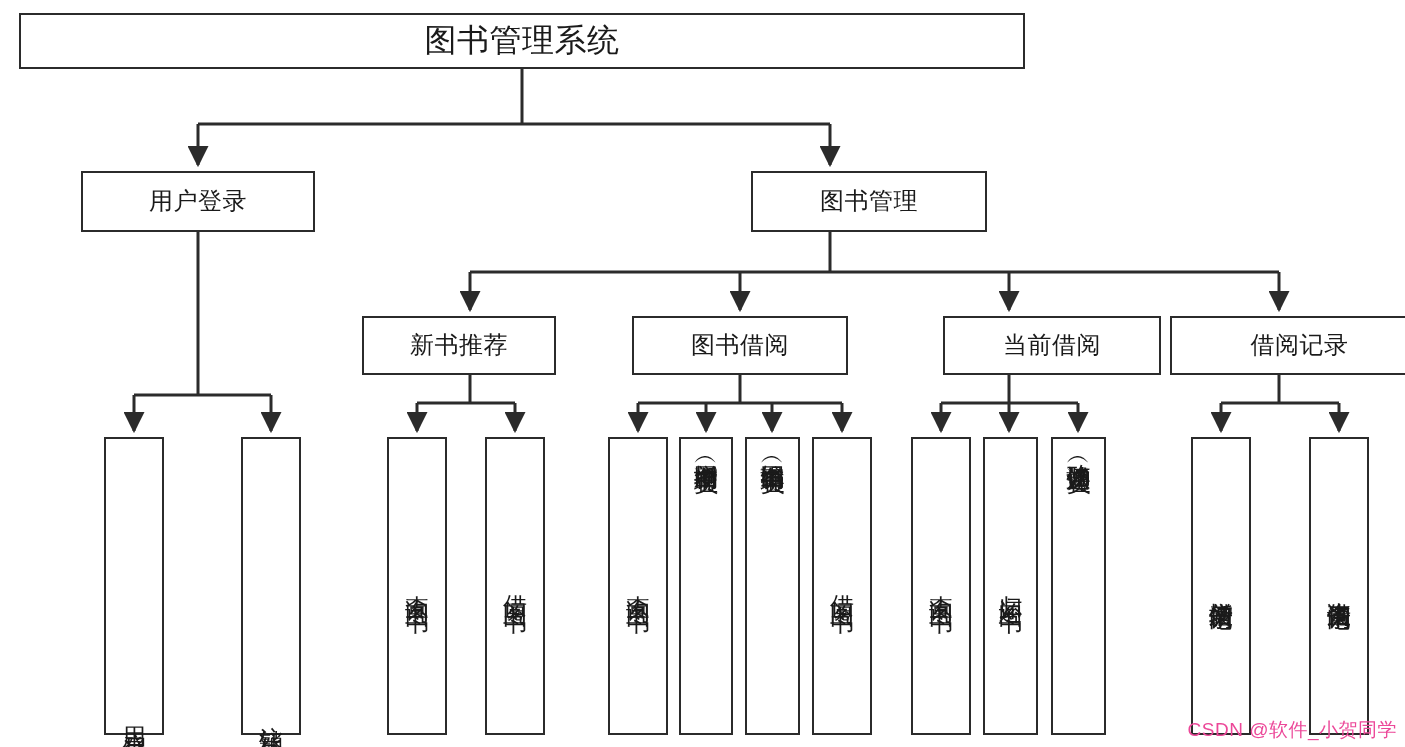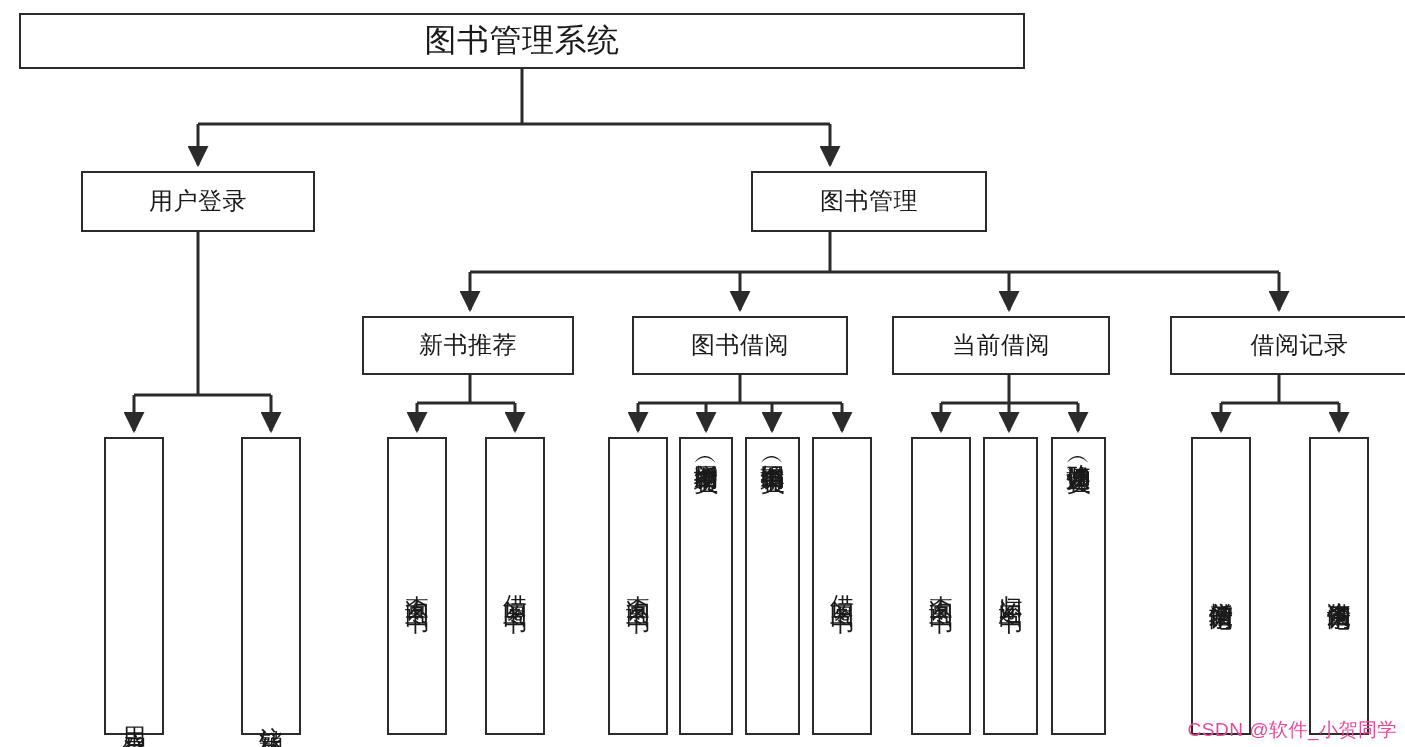--- a/index.html
+++ b/index.html
@@ -142,27 +142,27 @@
     <span class="label">图书管理系统</span>
   </div>
 
   <div class="node horiz" style="left:81px; top:171px; width:234px; height:61px;">
     <span class="label">用户登录</span>
   </div>
   <div class="node horiz" style="left:711px; top:171px; width:236px; height:61px;margin-left:40px;">
     <span class="label">图书管理</span>
   </div>
 
-  <div class="node horiz" style="left:362px; top:316px; width:212px; height:59px;">
+  <div class="node horiz" style="left:362px; top:316px; width:194px; height:59px;">
     <span class="label">新书推荐</span>
   </div>
   <div class="node horiz" style="left:632px; top:316px; width:216px; height:59px;">
     <span class="label">图书借阅</span>
   </div>
-  <div class="node horiz" style="left:892px; top:316px; width:218px; height:59px;">
+  <div class="node horiz" style="left:943px; top:316px; width:218px; height:59px;">
     <span class="label">当前借阅</span>
   </div>
   <div class="node horiz" style="left:1170px; top:316px; width:259px; height:59px;">
     <span class="label">借阅记录</span>
   </div>
 
   <div class="node vert bottom" style="left:104px; top:437px; width:60px; height:298px;">
     <span class="label">用户登录</span>
   </div>
   <div class="node vert bottom" style="left:241px; top:437px; width:60px; height:298px;">

